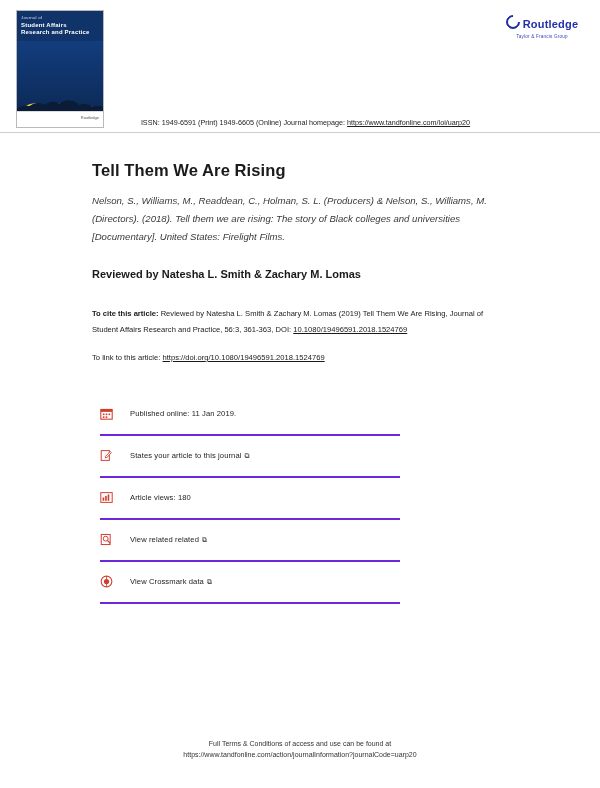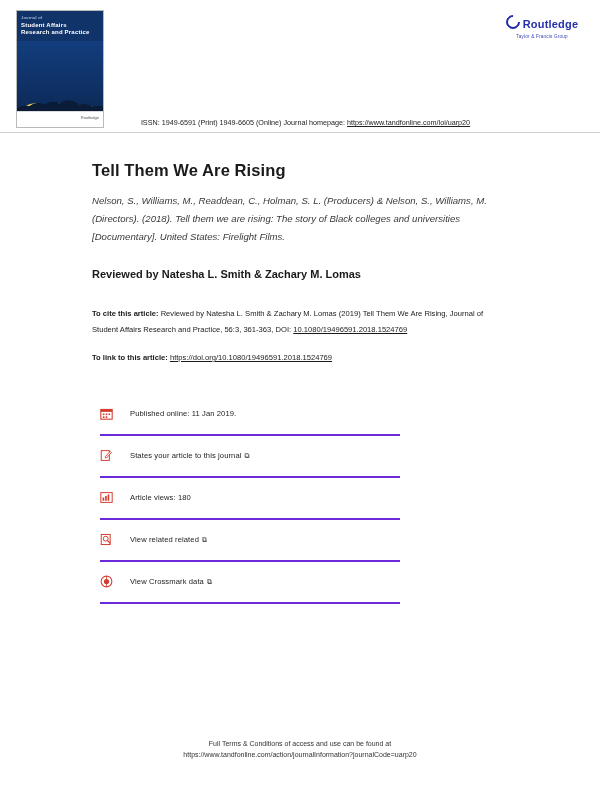--- a/index.html
+++ b/index.html
@@ -173,21 +173,21 @@
   .cite-block .lead { font-weight: bold; }
   .cite-block a, .link-block a {
     color: #1a1a1a;
     text-decoration: underline;
   }
   .link-block {
     font-size: 7.6px;
     line-height: 11.6px;
     margin-bottom: 30px;
   }
-  .link-block .lead { font-weight: bold; }
+  .link-block .lead { font-weight: normal; }
 
   
   .actions {
     margin-left: 8px;
     width: 300px;
   }
   .action-row {
     display: flex;
     align-items: center;
     height: 40px;

